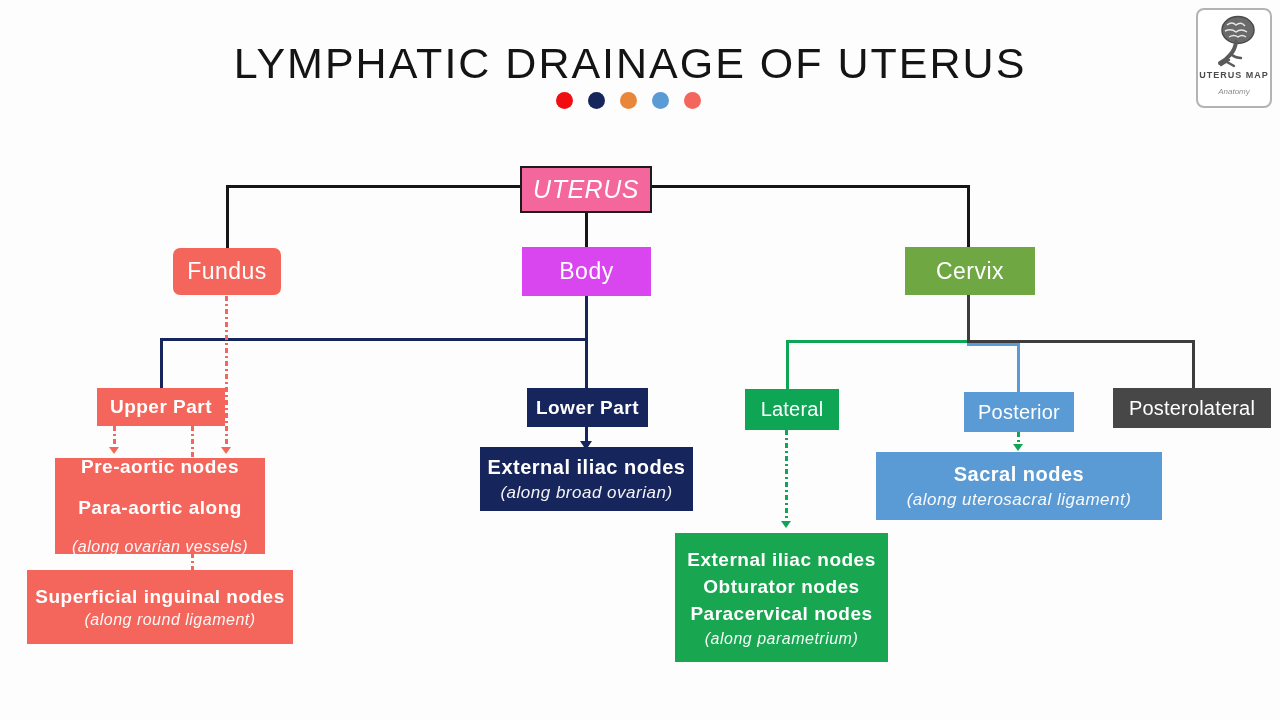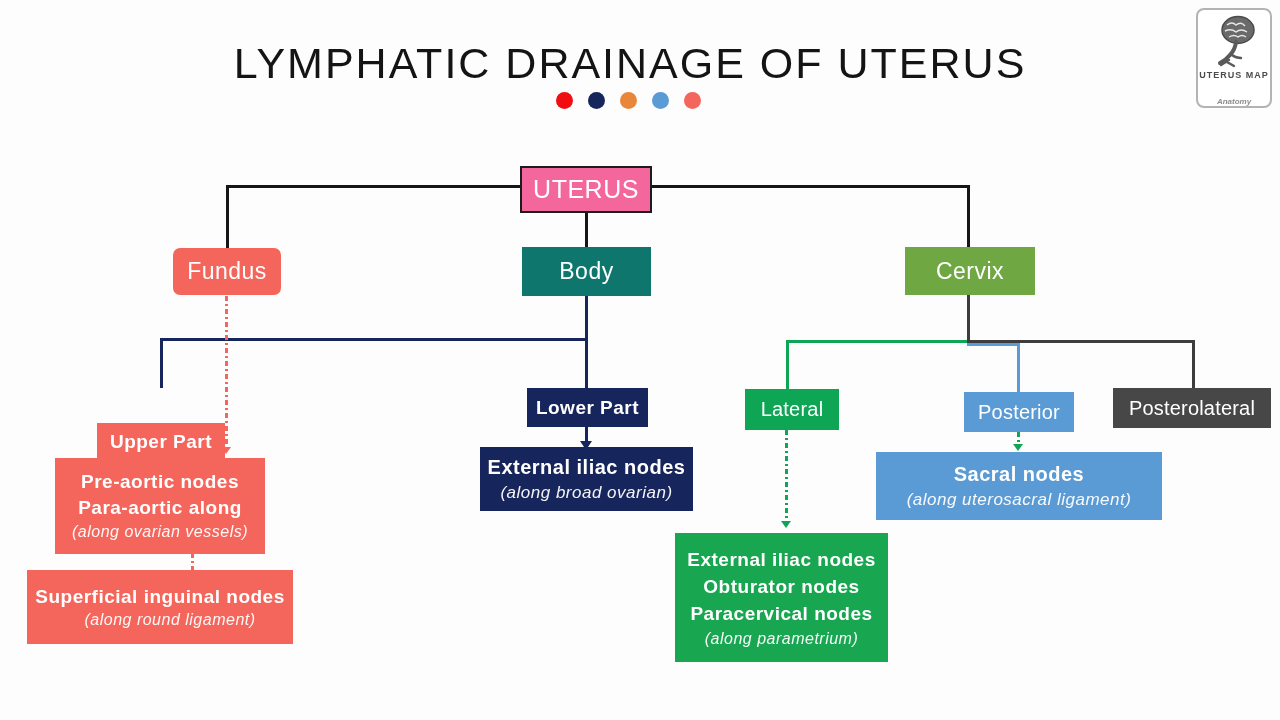--- a/index.html
+++ b/index.html
@@ -15,21 +15,21 @@
   .dots{position:absolute;left:556px;top:92px;display:flex;gap:15px;}
   .dot{width:17px;height:17px;border-radius:50%;}
   
   .logo{
     position:absolute;left:1196px;top:8px;width:76px;height:100px;background:#fff;
     border:2px solid #b3b3b3;border-radius:8px;box-sizing:border-box;
     display:flex;flex-direction:column;align-items:center;justify-content:flex-start;
     padding-top:3px;
   }
   .logo-title{font-size:9px;font-weight:700;color:#4c4c4c;letter-spacing:1px;margin-top:1px;}
-  .logo-sub{font-size:8px;font-style:italic;color:#8d8d8d;margin-top:17px;font-weight:bold;}
+  .logo-sub{font-size:8px;font-style:italic;color:#8d8d8d;margin-top:7px;}
   
   .ln{position:absolute;}
   .black{background:#161616;}
   .navy-ln{background:#16255b;}
   .gray-ln{background:#3d3d3d;}
   .green-ln{background:#0ea655;}
   .blue-ln{background:#5b9bd5;}
   .dd-salmon{background:repeating-linear-gradient(to bottom,#f4655c 0 5px,transparent 5px 8px,#f4655c 8px 10px,transparent 10px 13px);}
   .dd-green{background:repeating-linear-gradient(to bottom,#0ea655 0 5px,transparent 5px 8px,#0ea655 8px 10px,transparent 10px 13px);}
   .arrow{position:absolute;width:0;height:0;border-left:5px solid transparent;border-right:5px solid transparent;border-top:7px solid #f4655c;}
@@ -44,21 +44,21 @@
   .bx .note{font-style:italic;font-weight:400;opacity:.95;}
   .b-uterus{left:520px;top:166px;width:132px;height:47px;border:2px solid #1c1c1c;font-size:25px;}
   .b-fundus{left:173px;top:248px;width:108px;height:47px;font-size:23px;border-radius:7px;}
   .b-body{left:522px;top:247px;width:129px;height:49px;font-size:23px;}
   .b-cervix{left:905px;top:247px;width:130px;height:48px;font-size:23px;}
   .b-upper{left:97px;top:388px;width:128px;height:38px;font-size:19px;font-weight:700;}
   .b-lower{left:527px;top:388px;width:121px;height:39px;font-size:19px;font-weight:700;}
   .b-lateral{left:745px;top:389px;width:94px;height:41px;font-size:20px;letter-spacing:.2px;}
   .b-posterior{left:964px;top:392px;width:110px;height:40px;font-size:20px;letter-spacing:.2px;}
   .b-postlat{left:1113px;top:388px;width:158px;height:40px;font-size:20px;letter-spacing:.2px;}
-  .b-fnodes{left:55px;top:458px;width:210px;height:96px;font-size:19px;font-weight:700;line-height:26px;}
+  .b-fnodes{left:55px;top:458px;width:210px;height:96px;font-size:19px;font-weight:700;line-height:26px;gap:15px;}
   .b-fnodes .note{font-size:16px;line-height:22px;}
   .b-sup{left:27px;top:570px;width:266px;height:74px;font-size:19px;font-weight:700;line-height:25px;}
   .b-sup .note{font-size:16px;line-height:22px;margin-left:20px;}
   .b-eiliac{left:480px;top:447px;width:213px;height:64px;font-size:20px;font-weight:700;line-height:27px;}
   .b-eiliac .note{font-size:17px;line-height:23px;}
   .b-lnodes{left:675px;top:533px;width:213px;height:129px;font-size:19px;font-weight:700;line-height:27px;}
   .b-lnodes .note{font-size:16px;line-height:23px;}
   .b-sacral{left:876px;top:452px;width:286px;height:68px;font-size:20px;font-weight:700;line-height:27px;}
   .b-sacral .note{font-size:17px;line-height:24px;}
 </style>
@@ -119,35 +119,35 @@
 
   <div class="ln navy-ln" style="left:585px;top:427px;width:3px;height:15px;"></div>
   <div class="arrow navy" style="left:580px;top:441px;"></div>
 
   <div class="ln dd-green" style="left:785px;top:430px;width:2.5px;height:91px;"></div>
   <div class="arrow green" style="left:781px;top:521px;"></div>
 
   <div class="ln dd-green" style="left:1017px;top:432px;width:2.5px;height:13px;"></div>
   <div class="arrow green" style="left:1013px;top:444px;"></div>
 
-  <div class="bx b-uterus" style="background: rgb(244, 103, 157);">
+  <div class="bx b-uterus" style="background: rgb(244, 103, 157); font-style: italic;">
     <span>UTERUS</span>
   </div>
 
   <div class="bx b-fundus" style="background: rgb(244, 101, 92);">
     <span>Fundus</span>
   </div>
-  <div class="bx b-body" style="background: #0f766e;">
+  <div class="bx b-body" style="background: #d946ef;">
     <span>Body</span>
   </div>
   <div class="bx b-cervix" style="background: rgb(111, 167, 66);">
     <span>Cervix</span>
   </div>
 
-  <div class="bx b-upper" style="background: rgb(244, 101, 92); margin-top: 35px;">
+  <div class="bx b-upper" style="background: rgb(244, 101, 92);">
     <span>Upper Part</span>
   </div>
   <div class="bx b-lower" style="background: rgb(22, 37, 91);">
     <span>Lower Part</span>
   </div>
 
   <div class="bx b-lateral" style="background: rgb(14, 166, 85);">
     <span>Lateral</span>
   </div>
   <div class="bx b-posterior" style="background: rgb(91, 155, 213);">

